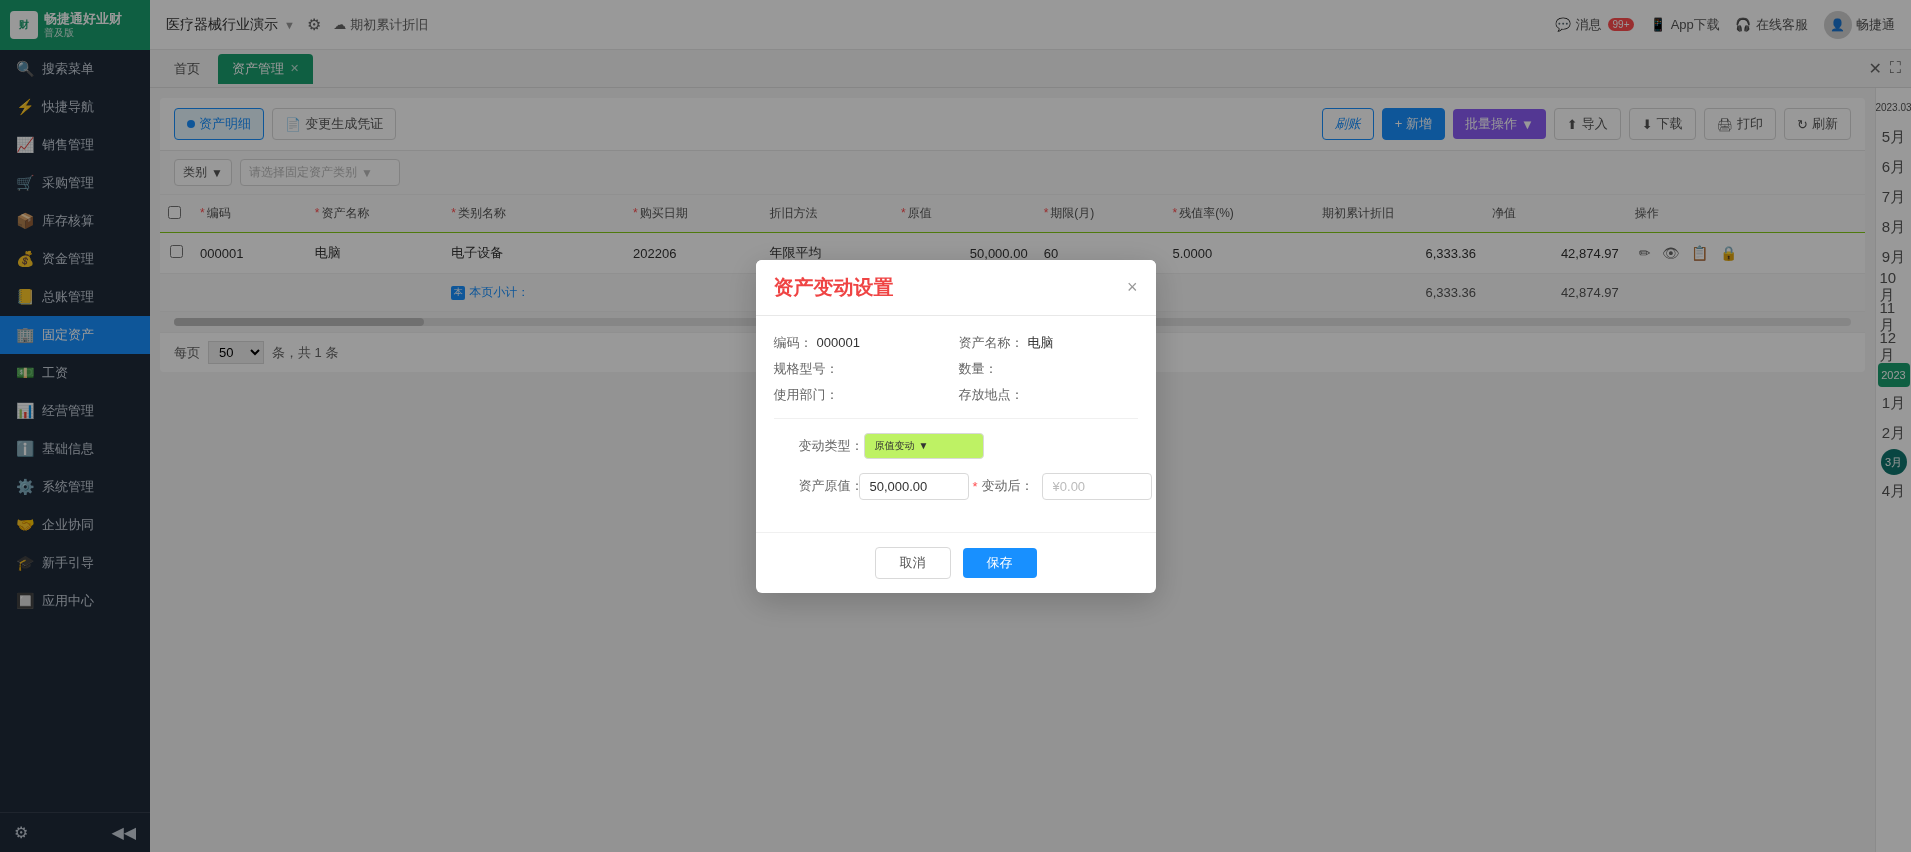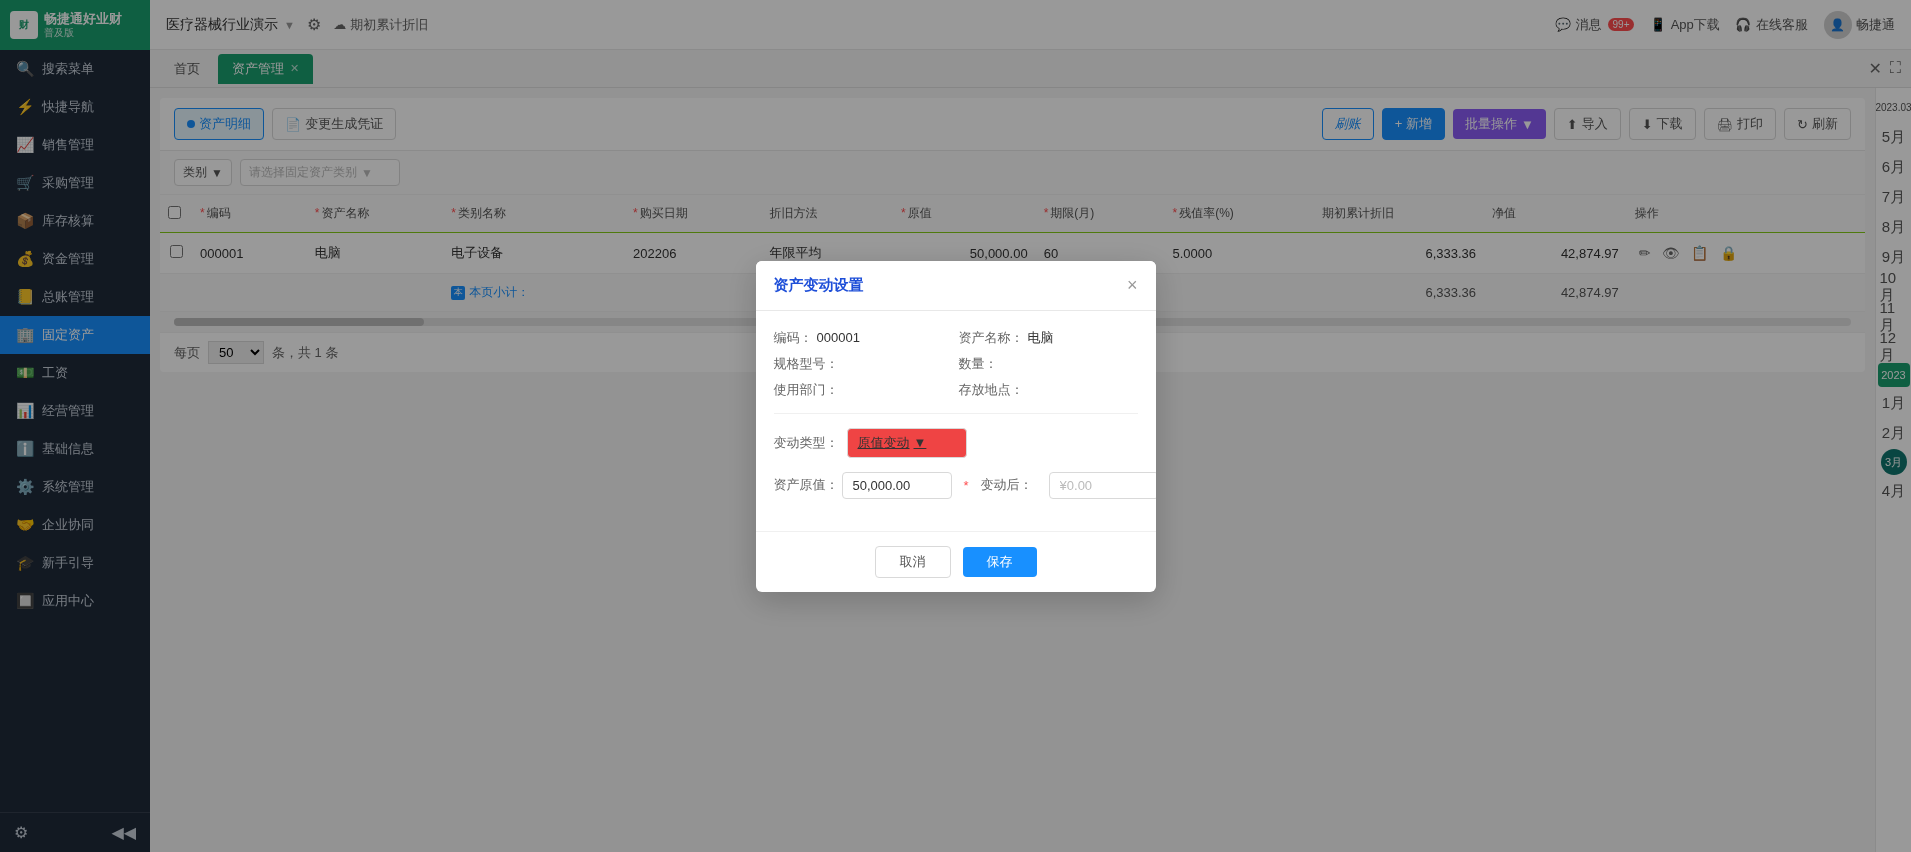--- a/index.html
+++ b/index.html
@@ -287,41 +287,41 @@
     .modal {
       background: white; border-radius: 6px;
       width: 400px; box-shadow: 0 8px 32px rgba(0,0,0,0.2);
       overflow: hidden;
     }
     .modal-header {
       display: flex; align-items: center; justify-content: space-between;
       padding: 14px 18px; border-bottom: 1px solid #e8e8e8;
       background: white;
     }
-    .modal-title { font-size: 15px; font-weight: 600; color: #1d4ed8; }
+    .modal-title { font-size: 20px; font-weight: 600; color: #ef4444; }
     .modal-close { background: none; border: none; font-size: 18px; color: #999; cursor: pointer; }
     .modal-body { padding: 18px; }
     .modal-info-grid {
       display: grid; grid-template-columns: 1fr 1fr; gap: 8px 6px;
       margin-bottom: 14px; padding-bottom: 14px;
       border-bottom: 1px solid #f0f0f0;
     }
     .info-item { display: flex; align-items: center; gap: 4px; font-size: 13px; }
     .info-label { color: #666; white-space: nowrap; }
     .info-value { color: #333; font-weight: 500; }
     .modal-field {
-      display: flex; align-items: center; gap: 8px;
-      margin-bottom: 14px; font-size: 13px;
+      display: flex; align-items: center; gap: 0;
+      margin-bottom: 14px; font-size: 13px; margin-left: 25px;
     }
     .field-label { color: #666; white-space: nowrap; min-width: 60px; }
     .field-select {
       display: flex; align-items: center; gap: 4px;
       border: 1px solid #d9d9d9; border-radius: 4px;
-      padding: 5px 10px; cursor: pointer; background: #ef4444;
-      color: #333; font-size: 13px; min-width: 120px; text-decoration: underline;
+      padding: 5px 10px; cursor: pointer; background: #bef264;
+      color: #333; font-size: 10px; min-width: 120px;
     }
     .field-input {
       border: 1px solid #d9d9d9; border-radius: 4px;
       padding: 5px 10px; font-size: 13px; color: #333;
       background: white;
     }
     .field-input.required-input { border-color: #d9d9d9; }
     .field-input::placeholder { color: #bbb; }
     .modal-footer {
       display: flex; align-items: center; justify-content: center;

